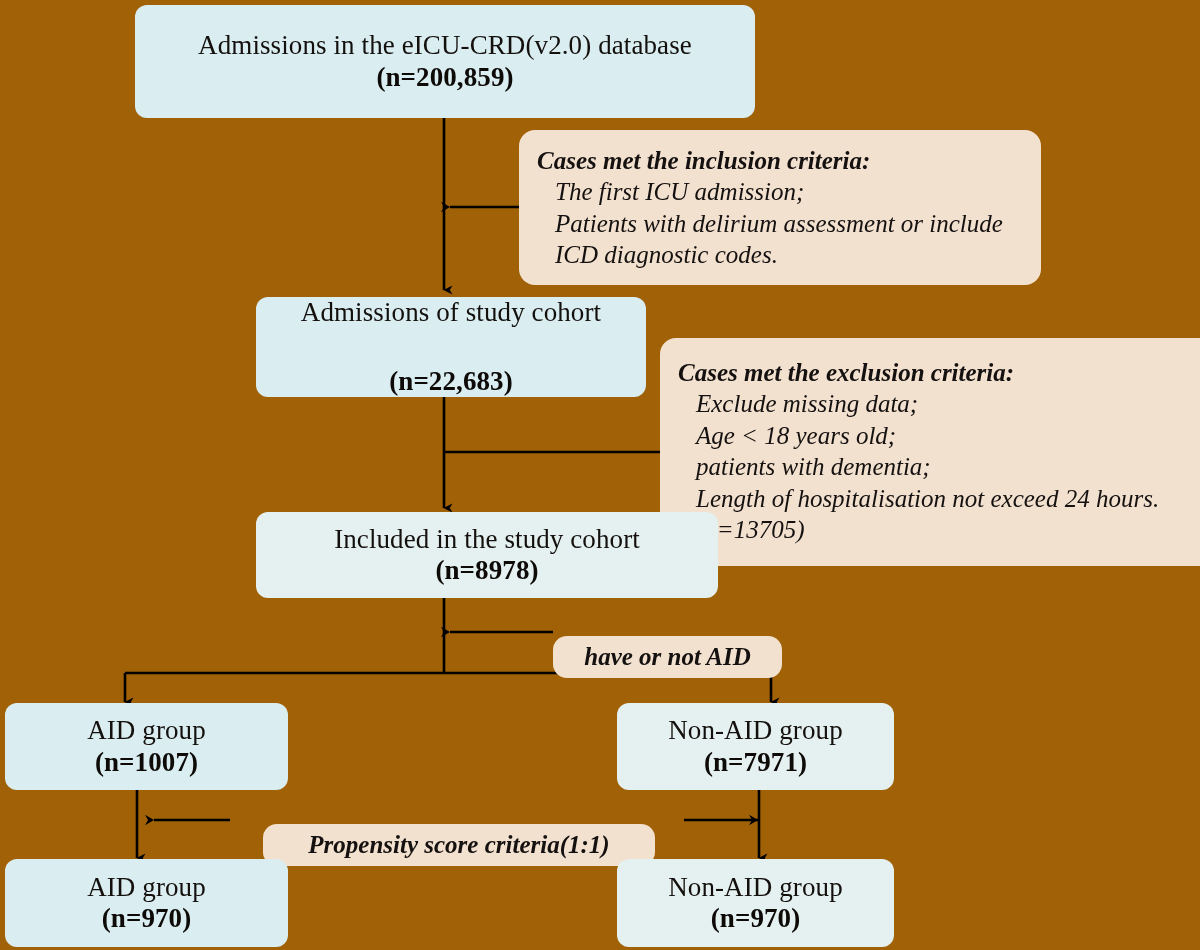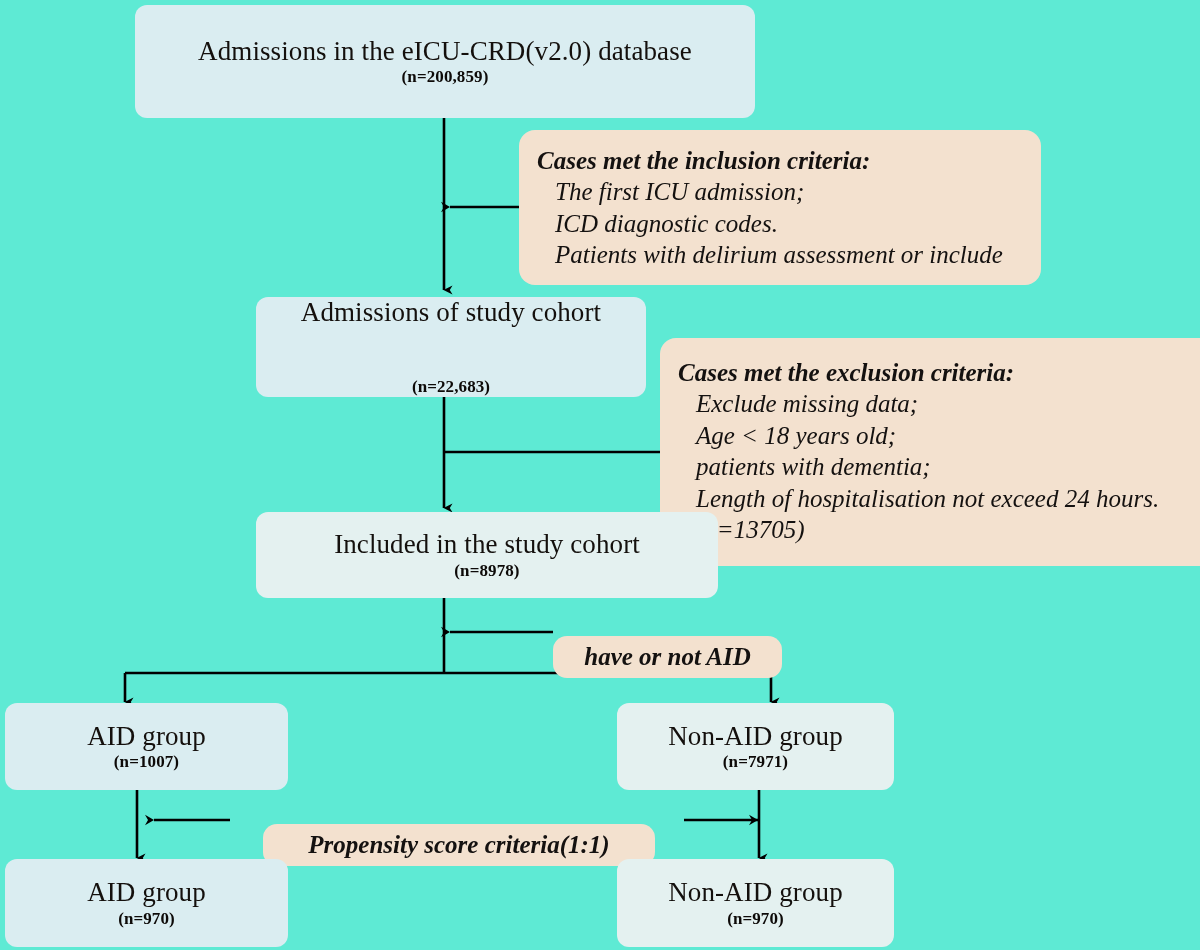--- a/index.html
+++ b/index.html
@@ -5,21 +5,21 @@
 <style>
   html, body {
     margin: 0;
     padding: 0;
     background: #ffffff;
   }
   #canvas {
     position: relative;
     width: 1200px;
     height: 950px;
-    background: #5eead4;
+    background: #a16207;
     font-family: "Liberation Serif", "DejaVu Serif", serif;
     overflow: hidden;
   }
   svg.lines {
     position: absolute;
     left: 0;
     top: 0;
     width: 1200px;
     height: 950px;
     pointer-events: none;
@@ -52,21 +52,21 @@
     border-radius: 14px;
     margin-top: 24px;
   }
   .line1 {
     font-size: 27px;
     line-height: 1.16;
     color: #14100d;
     letter-spacing: 0.1px;
   }
   .line2 {
-    font-size: 17px;
+    font-size: 27px;
     line-height: 1.16;
     font-weight: bold;
     color: #0d0a08;
     letter-spacing: 0.1px;
   }
   .crit-title {
     font-size: 25px;
     font-weight: bold;
     font-style: italic;
     color: #141110;
@@ -138,22 +138,22 @@
 
   <div class="node cohort" style="left:135px; top:5px; width:620px; height:113px;">
     <div class="line1">Admissions in the eICU-CRD(v2.0) database</div>
     <div class="line2">(n=200,859)</div>
   </div>
 
   <div class="node criteria" style="left:519px; top:130px; width:522px; height:155px; padding-top:16px;">
     <div class="crit-title">Cases met the inclusion criteria:</div>
     <div class="crit-list">
       <div class="crit-item">The first ICU admission;</div>
+      <div class="crit-item">Patients with delirium assessment or include</div>
       <div class="crit-item">ICD diagnostic codes.</div>
-      <div class="crit-item">Patients with delirium assessment or include</div>
     </div>
   </div>
 
   <div class="node cohort" style="left:256px; top:297px; width:390px; height:100px;justify-content:space-between;">
     <div class="line1">Admissions of study cohort</div>
     <div class="line2">(n=22,683)</div>
   </div>
 
   <div class="node criteria" style="left:660px; top:338px; width:612px; height:228px; padding-top:20px;">
     <div class="crit-title">Cases met the exclusion criteria:</div>

